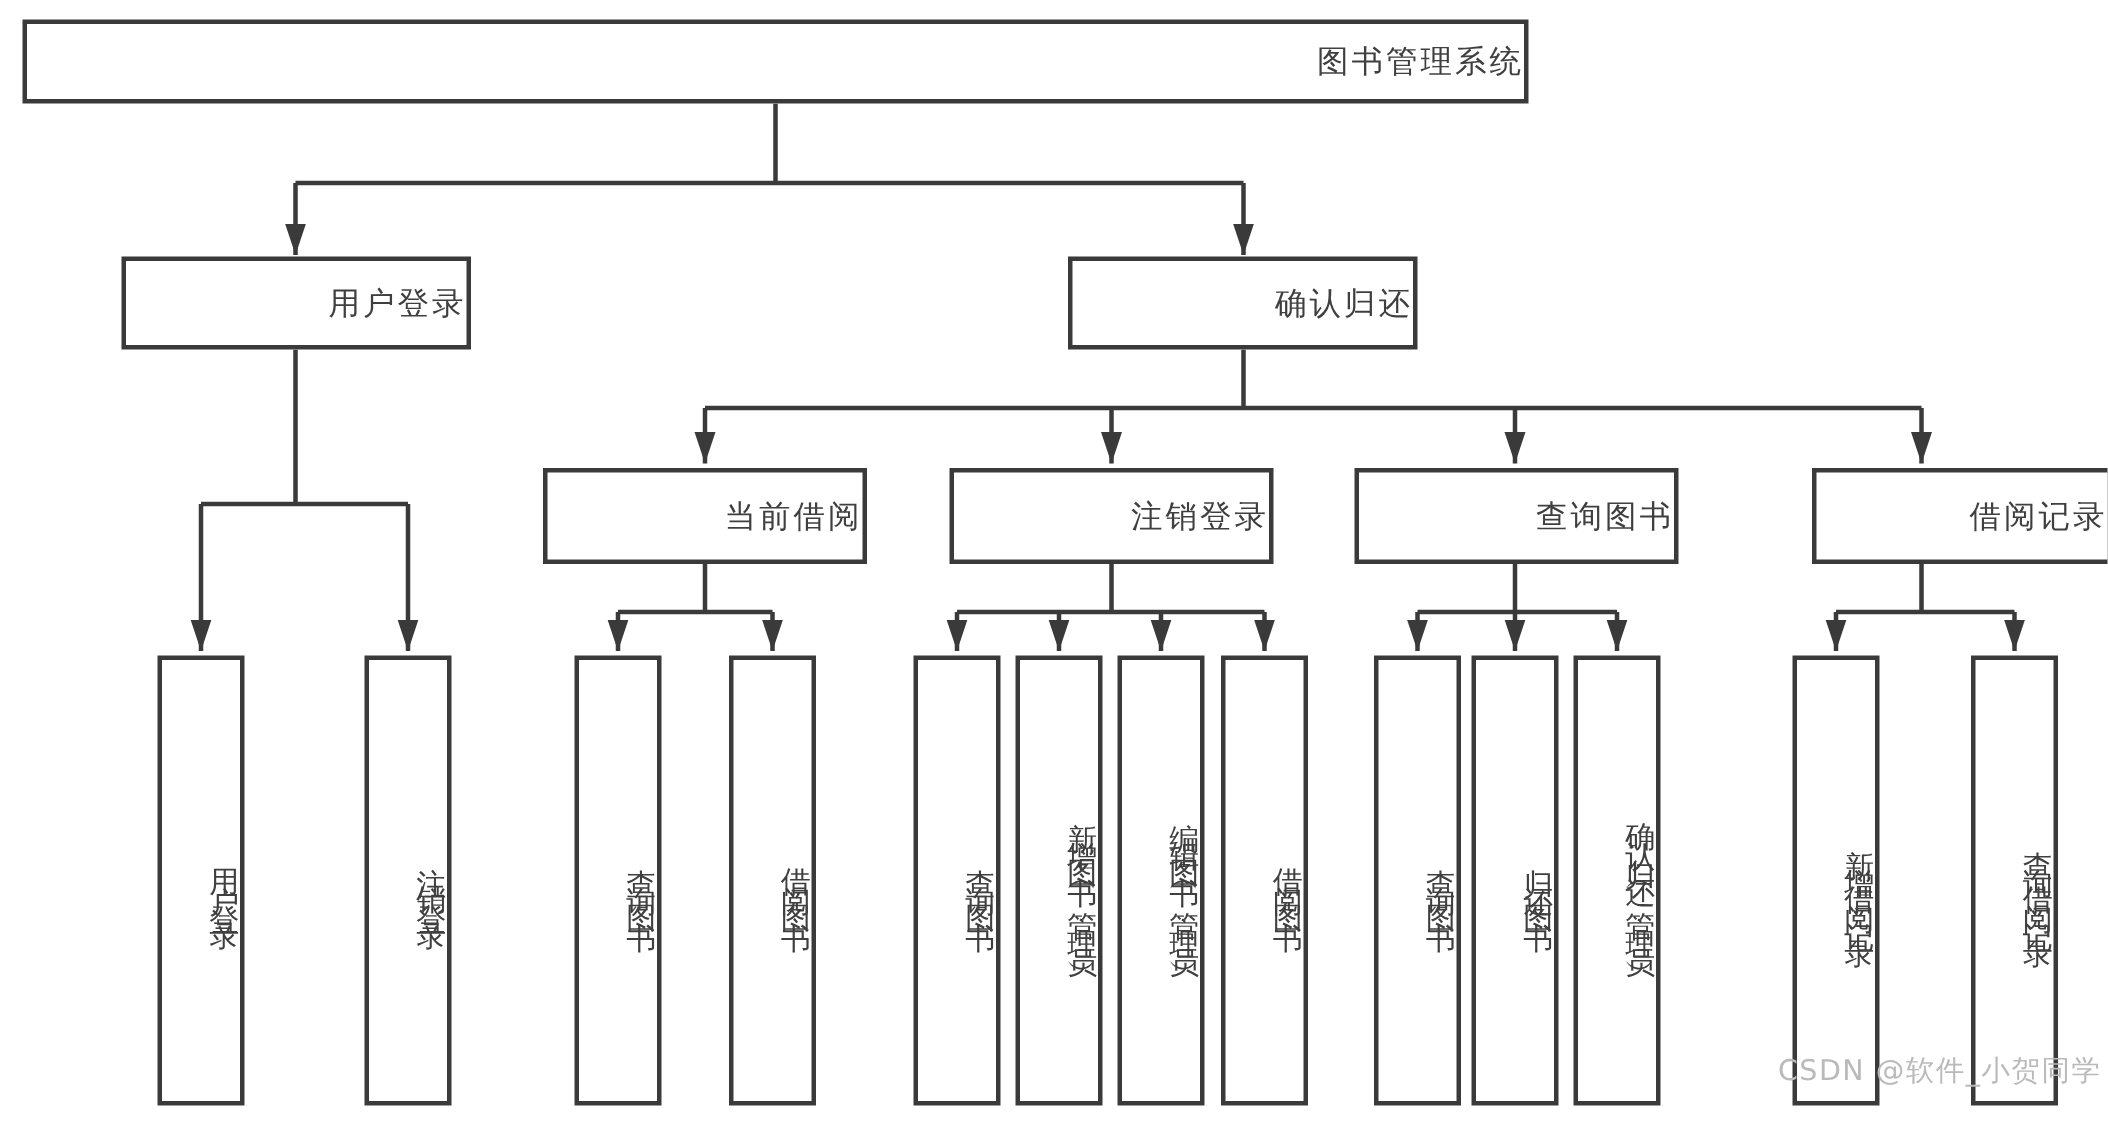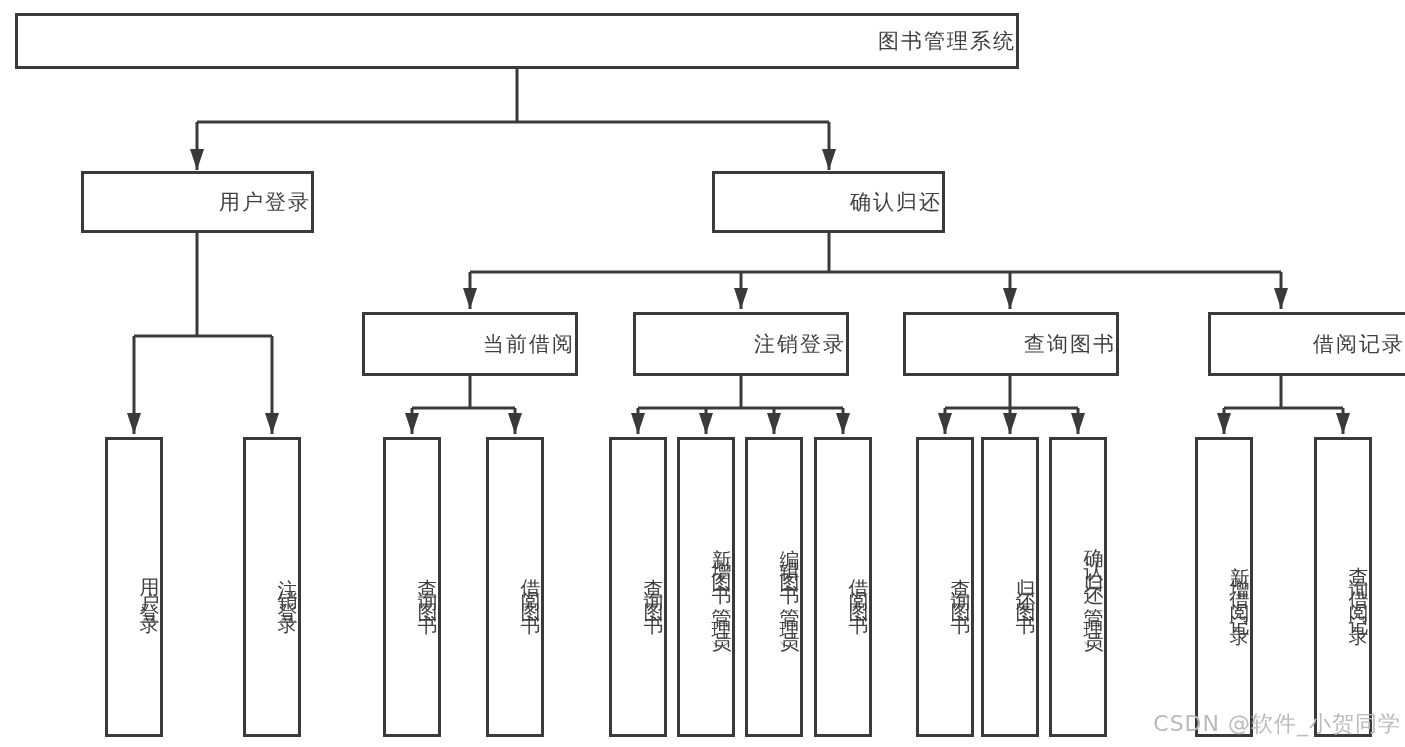--- a/index.html
+++ b/index.html
@@ -27,22 +27,22 @@
   .hlabel{font-size:21px;letter-spacing:2px;white-space:nowrap;}
   .leaf{z-index:2;}
   .vtext{
     writing-mode:vertical-rl;
     text-orientation:mixed;
     font-size:20px;
     letter-spacing:12px;
     line-height:1;
   }
   .watermark{
-    position:absolute;right:4px;bottom:8px;z-index:5;
-    font-size:22px;color:var(--watermark);letter-spacing:1px;
+    position:absolute;right:4px;bottom:20px;z-index:5;
+    font-size:19px;color:var(--watermark);letter-spacing:1px;
     white-space:nowrap;
   }
 </style>
 </head>
 <body>
 
 <div class="canvas">
 
   <svg class="wires" viewBox="0 0 1405 747" xmlns="http://www.w3.org/2000/svg">
     <defs>

